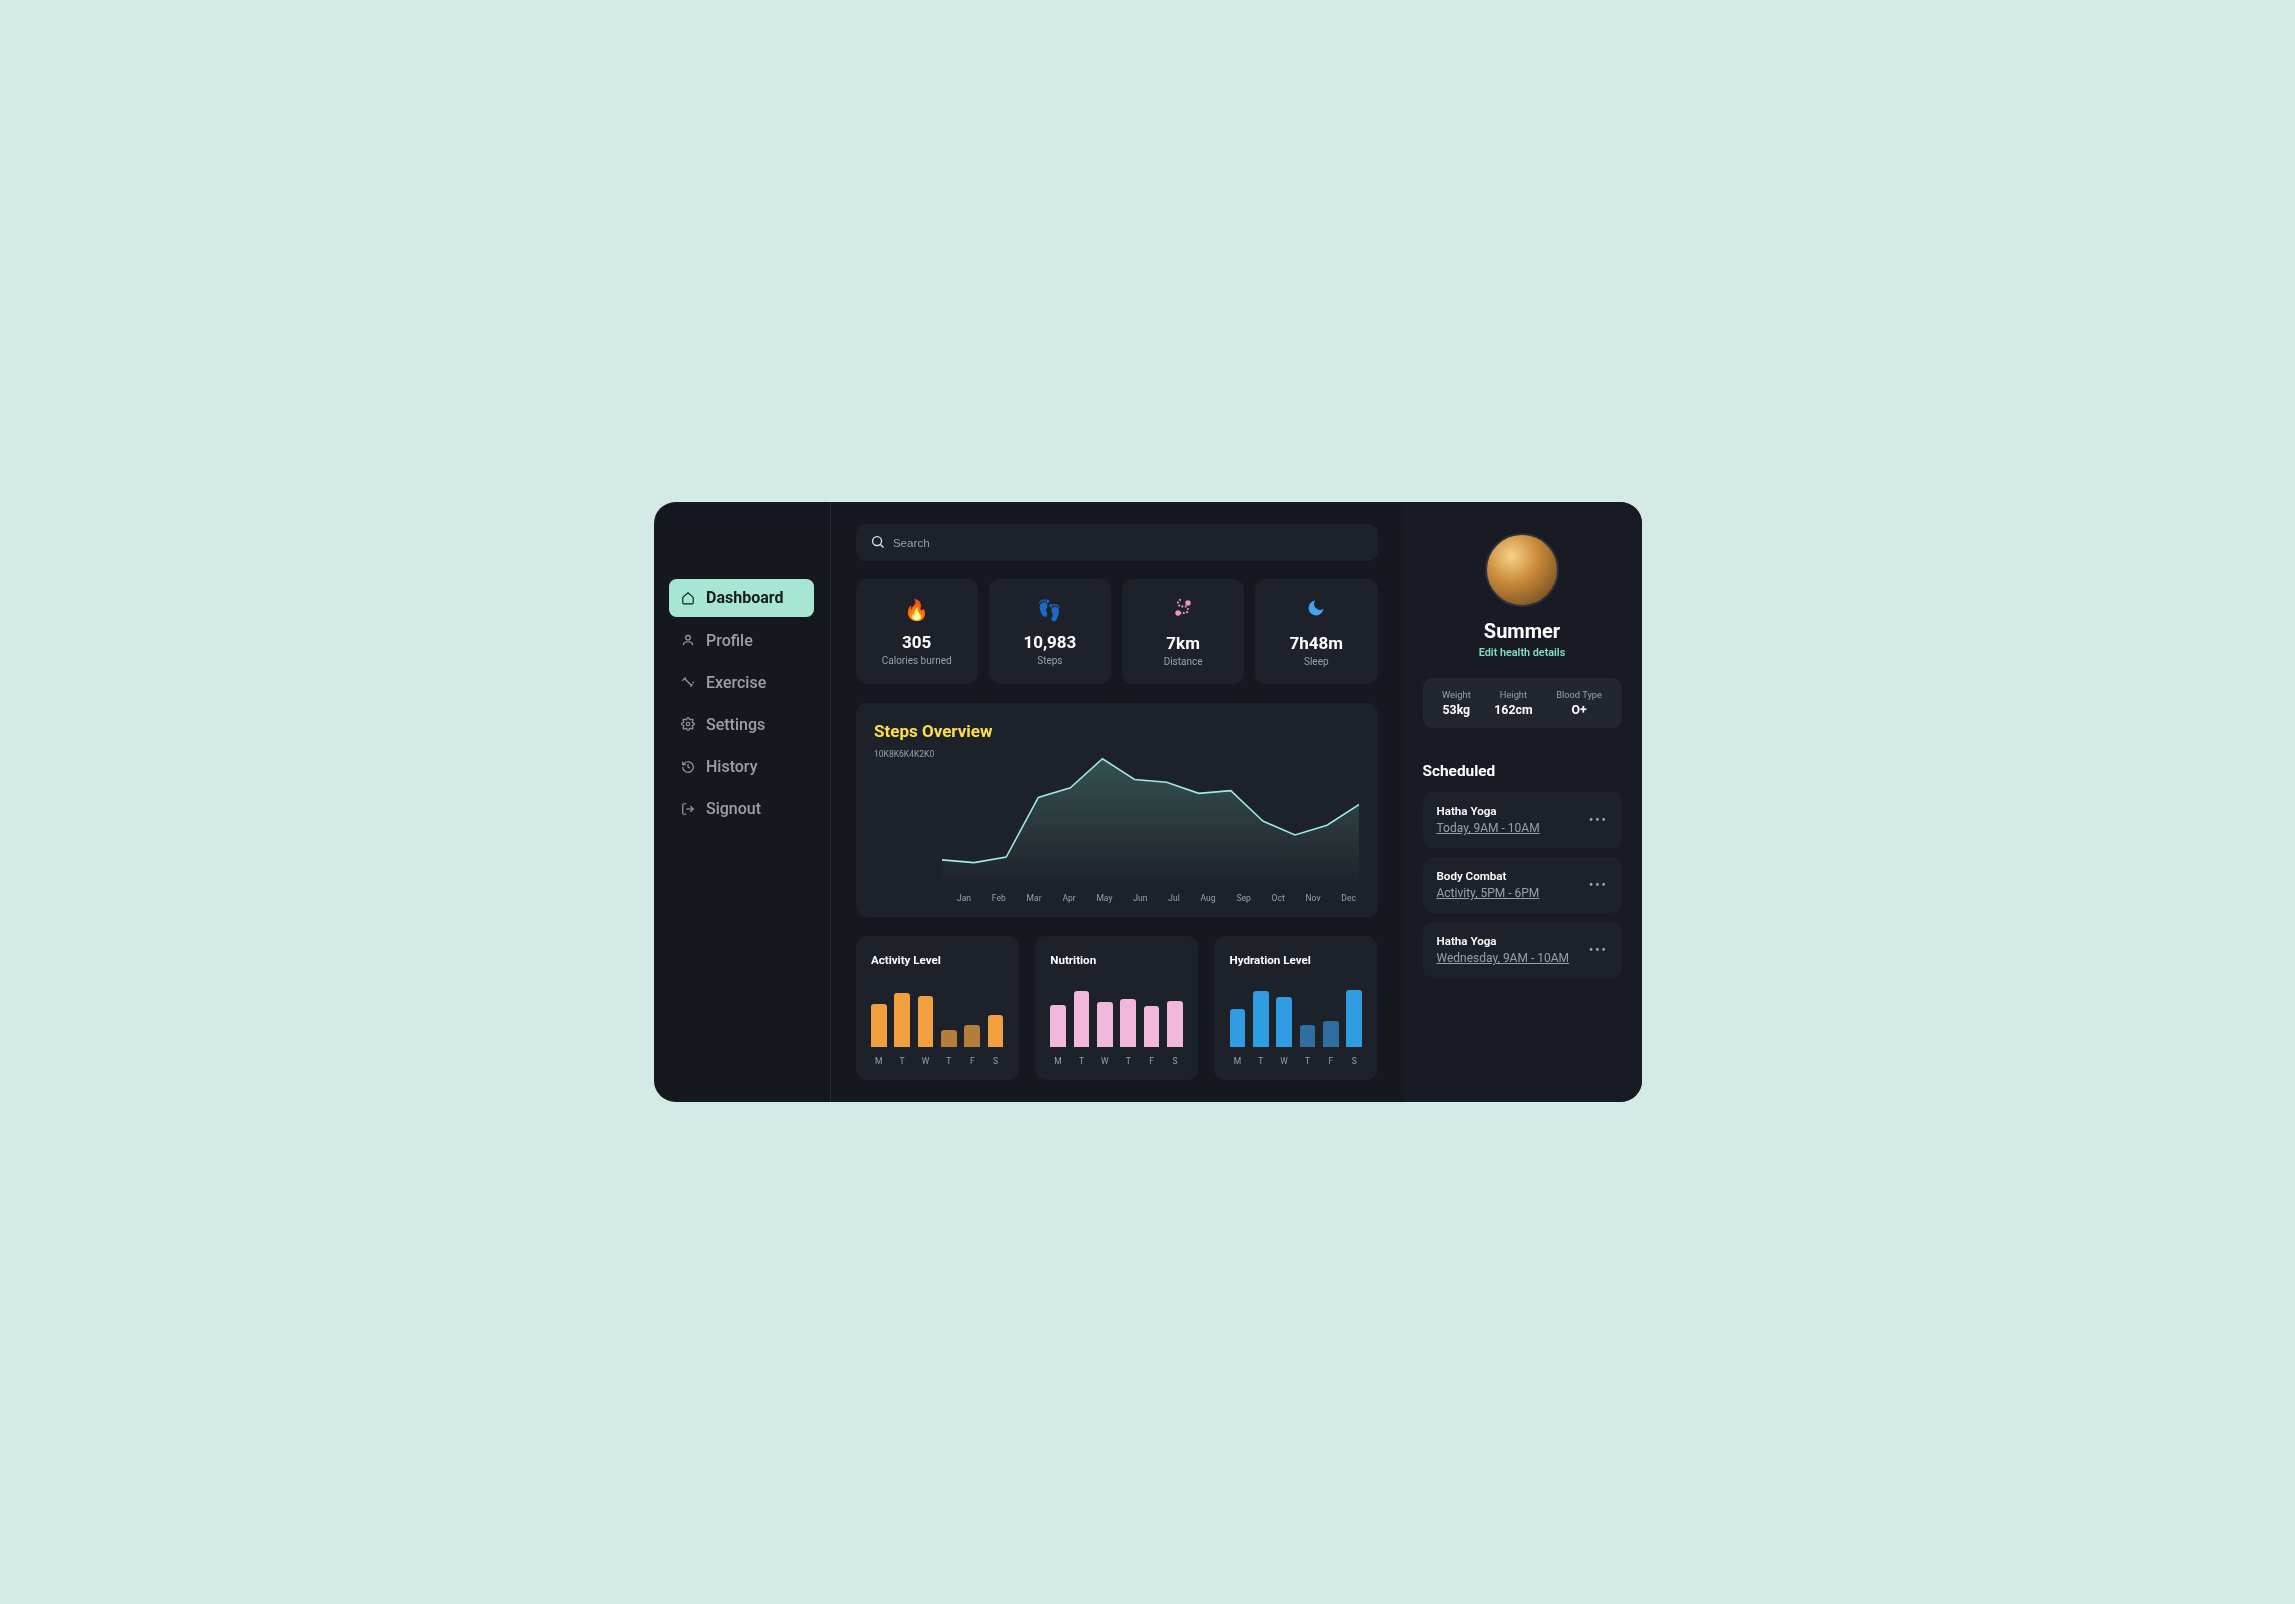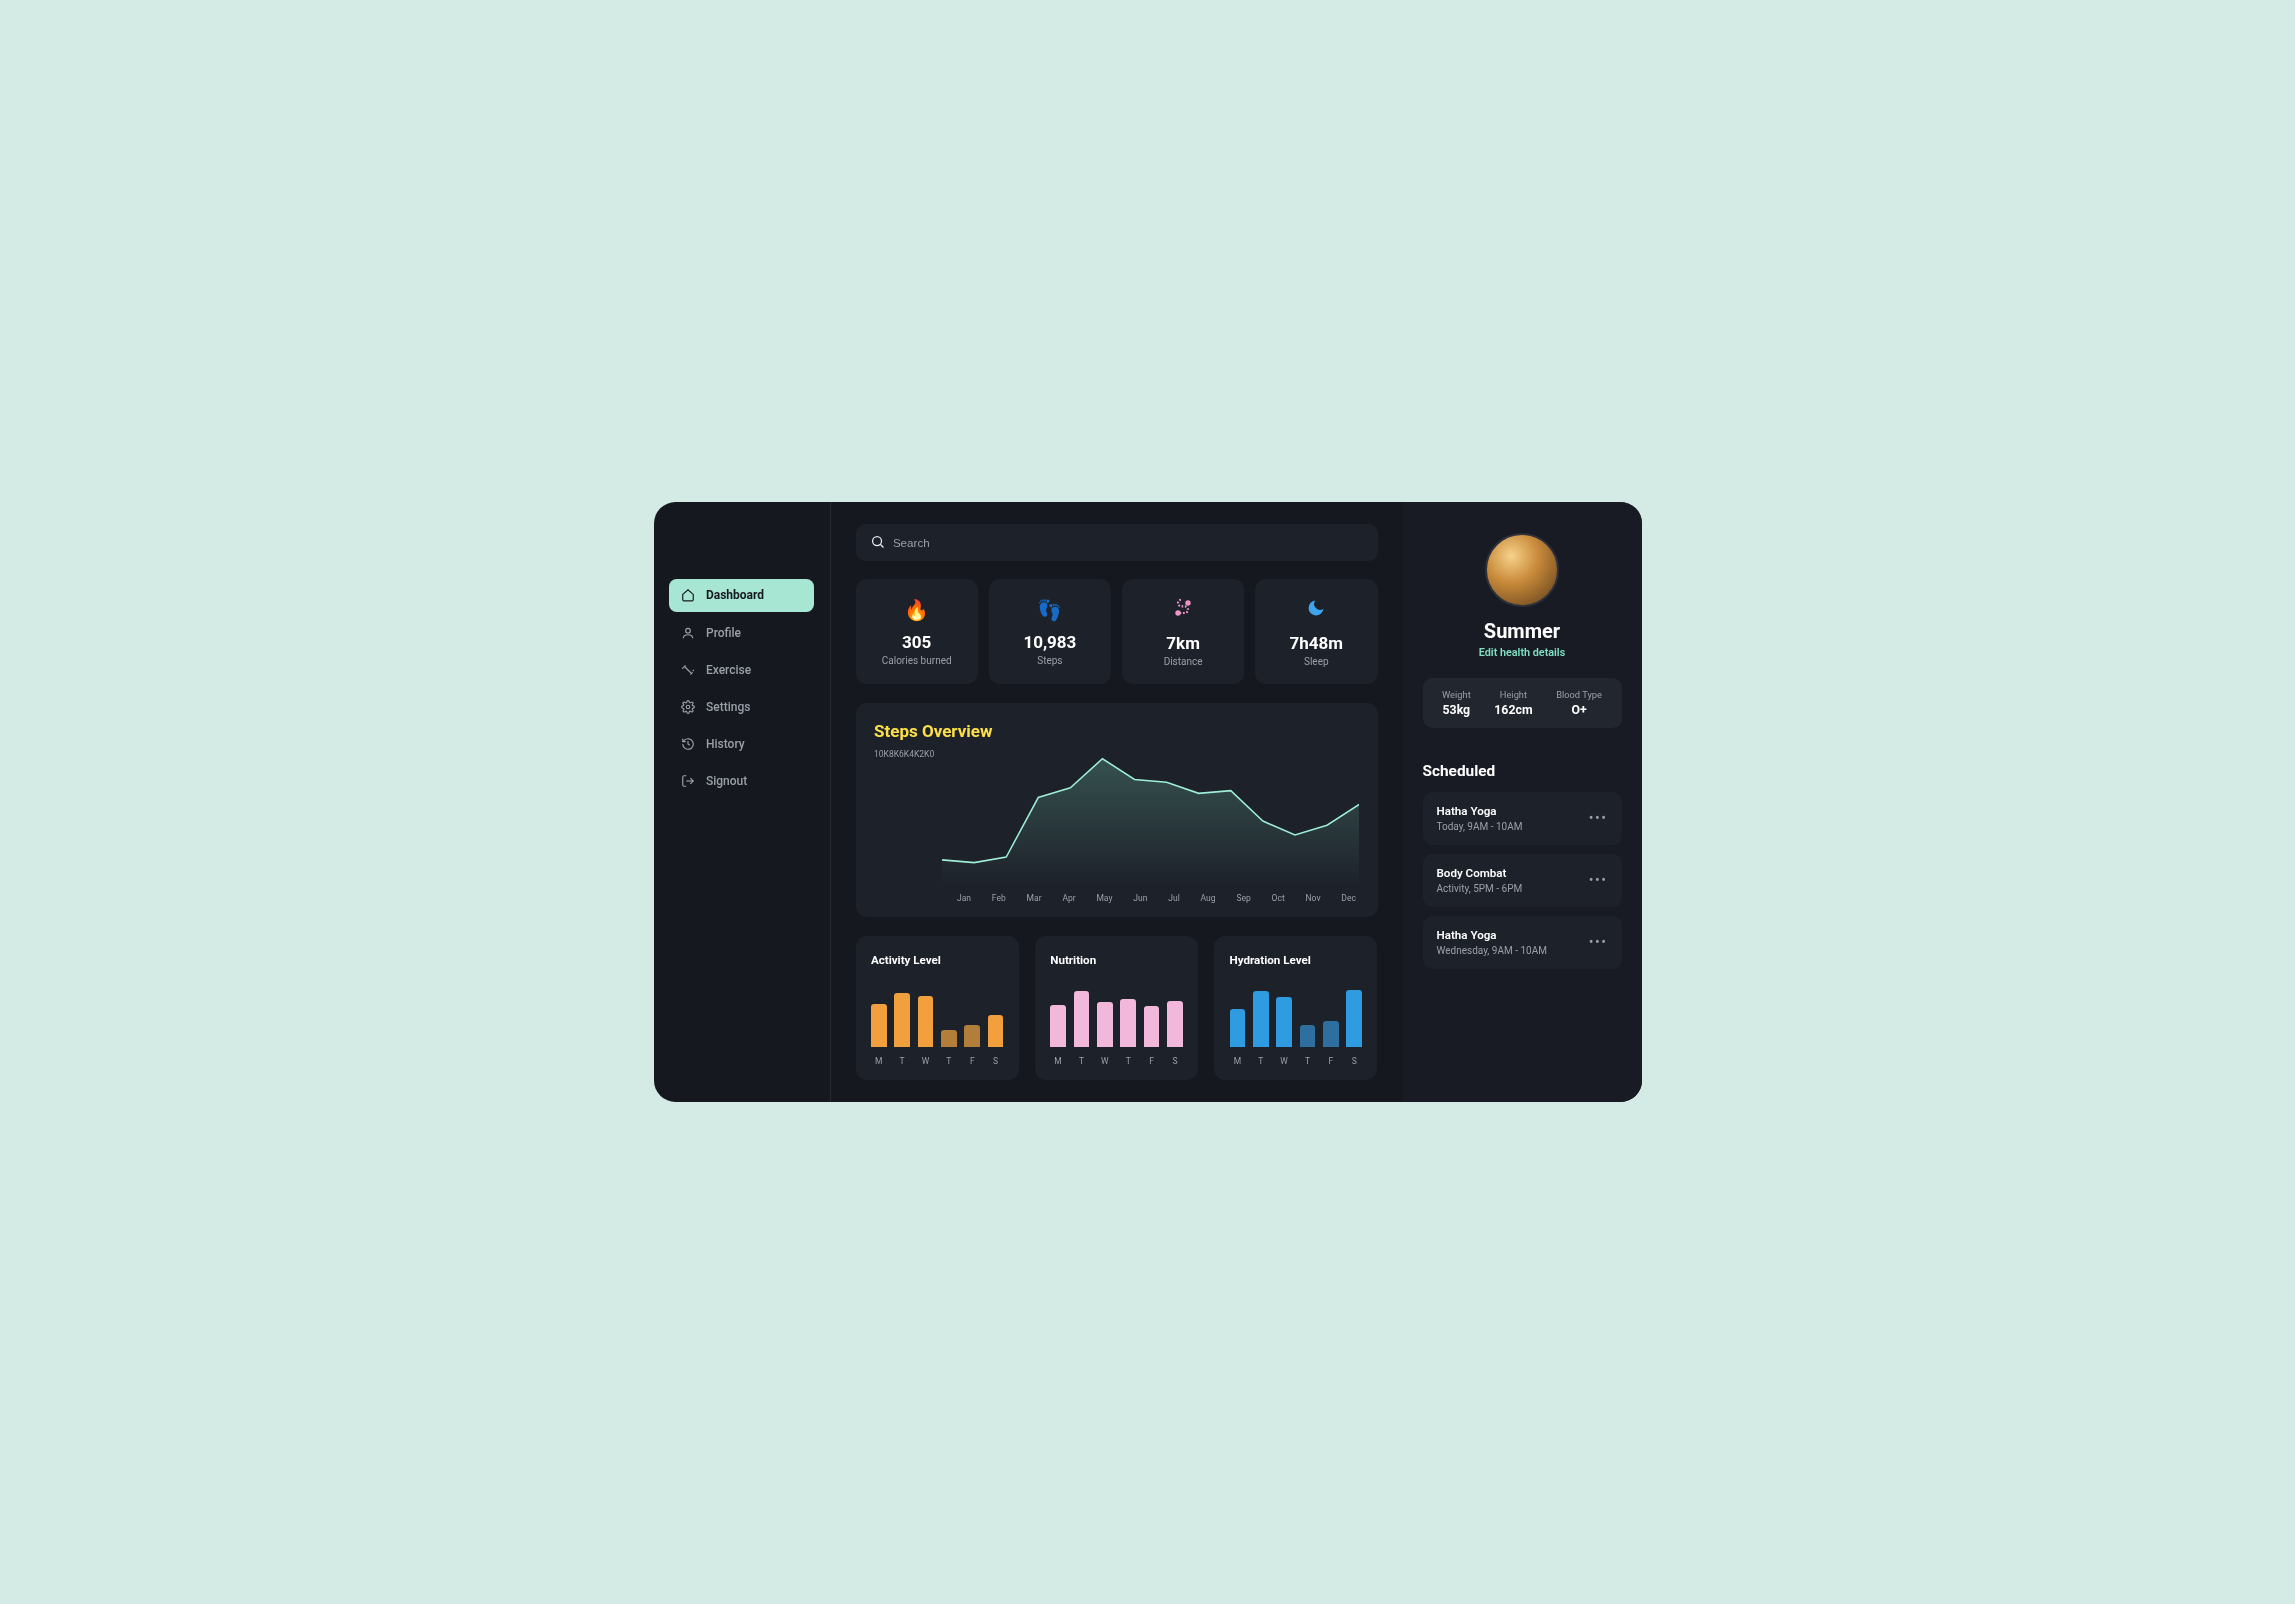--- a/index.html
+++ b/index.html
@@ -31,21 +31,21 @@
     padding-top: 77px;
   }
   .nav-item {
     display: flex;
     align-items: center;
     gap: 10.8px;
     padding: 9.3px 12.3px;
     border-radius: 7.7px;
     cursor: pointer;
     color: #9aa0a8;
-    font-size: 12px;
+    font-size: 16px;
     font-weight: 500;
   }
   .nav-item.active {
     background: #a8e6d4;
     color: #15181f;
     font-weight: 700;
   }
   .nav-item svg { width: 14px; height: 14px; flex-shrink: 0; }
   
   .main {
@@ -149,21 +149,21 @@
   .health-item { text-align:center; }
   .health-label { font-size:9.3px; color:#9aa0a8; margin-bottom:3.1px; }
   .health-value { font-size:12.3px; font-weight:700; color:#fff; }
   .sched-title { font-size:15.4px; font-weight:700; color:#fff; margin-bottom:12.3px; }
   .sched-item {
     background:#1d2129; border-radius:9.3px; padding:12.3px 14px;
     display:flex; justify-content:space-between; align-items:center;
     margin-bottom:9.3px;
   }
   .sched-text .name { font-size:11.6px; font-weight:600; color:#fff; margin-bottom:3.1px; }
-  .sched-text .time { font-size:10px; color:#9aa0a8; }
+  .sched-text .time { font-size:12px; color:#9aa0a8;text-decoration:underline; }
   .more { color:#9aa0a8; font-size:14px; cursor:pointer; letter-spacing:1.5px; }
 </style>
 </head>
 <body>
 
 <div class="app">
 
   <nav class="sidebar">
     <div class="nav-item active">
       <svg viewBox="0 0 24 24" fill="none" stroke="currentColor" stroke-width="2">

